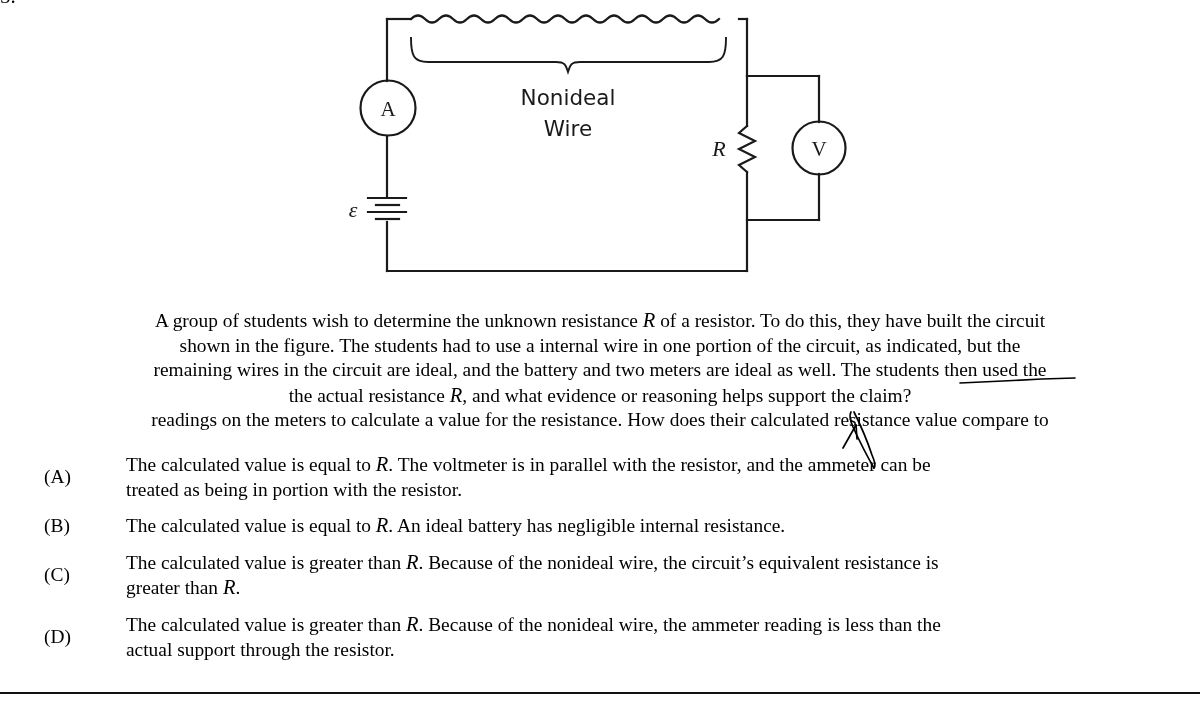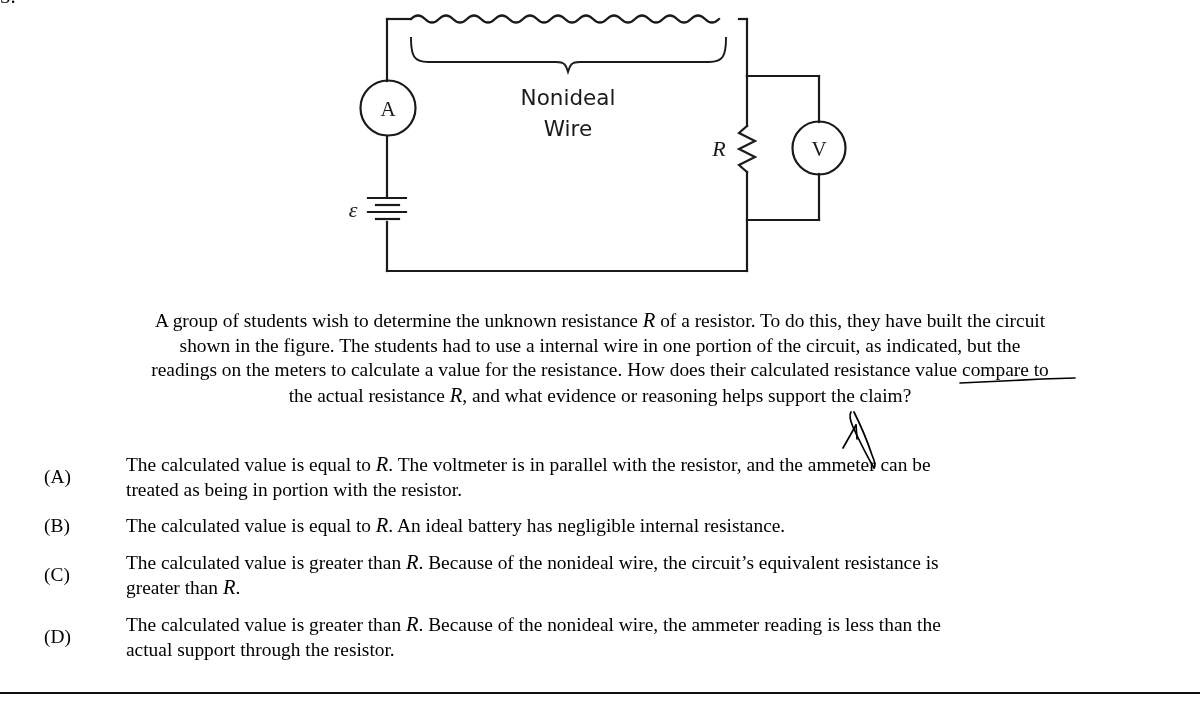--- a/index.html
+++ b/index.html
@@ -194,26 +194,27 @@
   </svg>
 </div>
 
 <div id="stem">
   <span class="ln">
     A group of students wish to determine the unknown resistance
     <var class="mathR">R</var>
     of a resistor. To do this, they have built the circuit
   </span>
   <span class="ln">shown in the figure. The students had to use a internal wire in one portion of the circuit, as indicated, but the</span>
-  <span class="ln">readings on the meters to calculate a value for the resistance. How does their calculated resistance value compare to</span>
+  <span class="ln">remaining wires in the circuit are ideal, and the battery and two meters are ideal as well. The students then used the</span>
   <span class="ln">
     the actual resistance
     <var class="mathR">R</var>,
     and what evidence or reasoning helps support the claim?
   </span>
+  <span class="ln">readings on the meters to calculate a value for the resistance. How does their calculated resistance value compare to</span>
 </div>
 
 <div id="choices">
 
   <div class="choice">
     <div class="choice-label">(A)</div>
     <div class="choice-text">
       <span class="ln">
         The calculated value is equal to
         <var class="mathR">R</var>.

